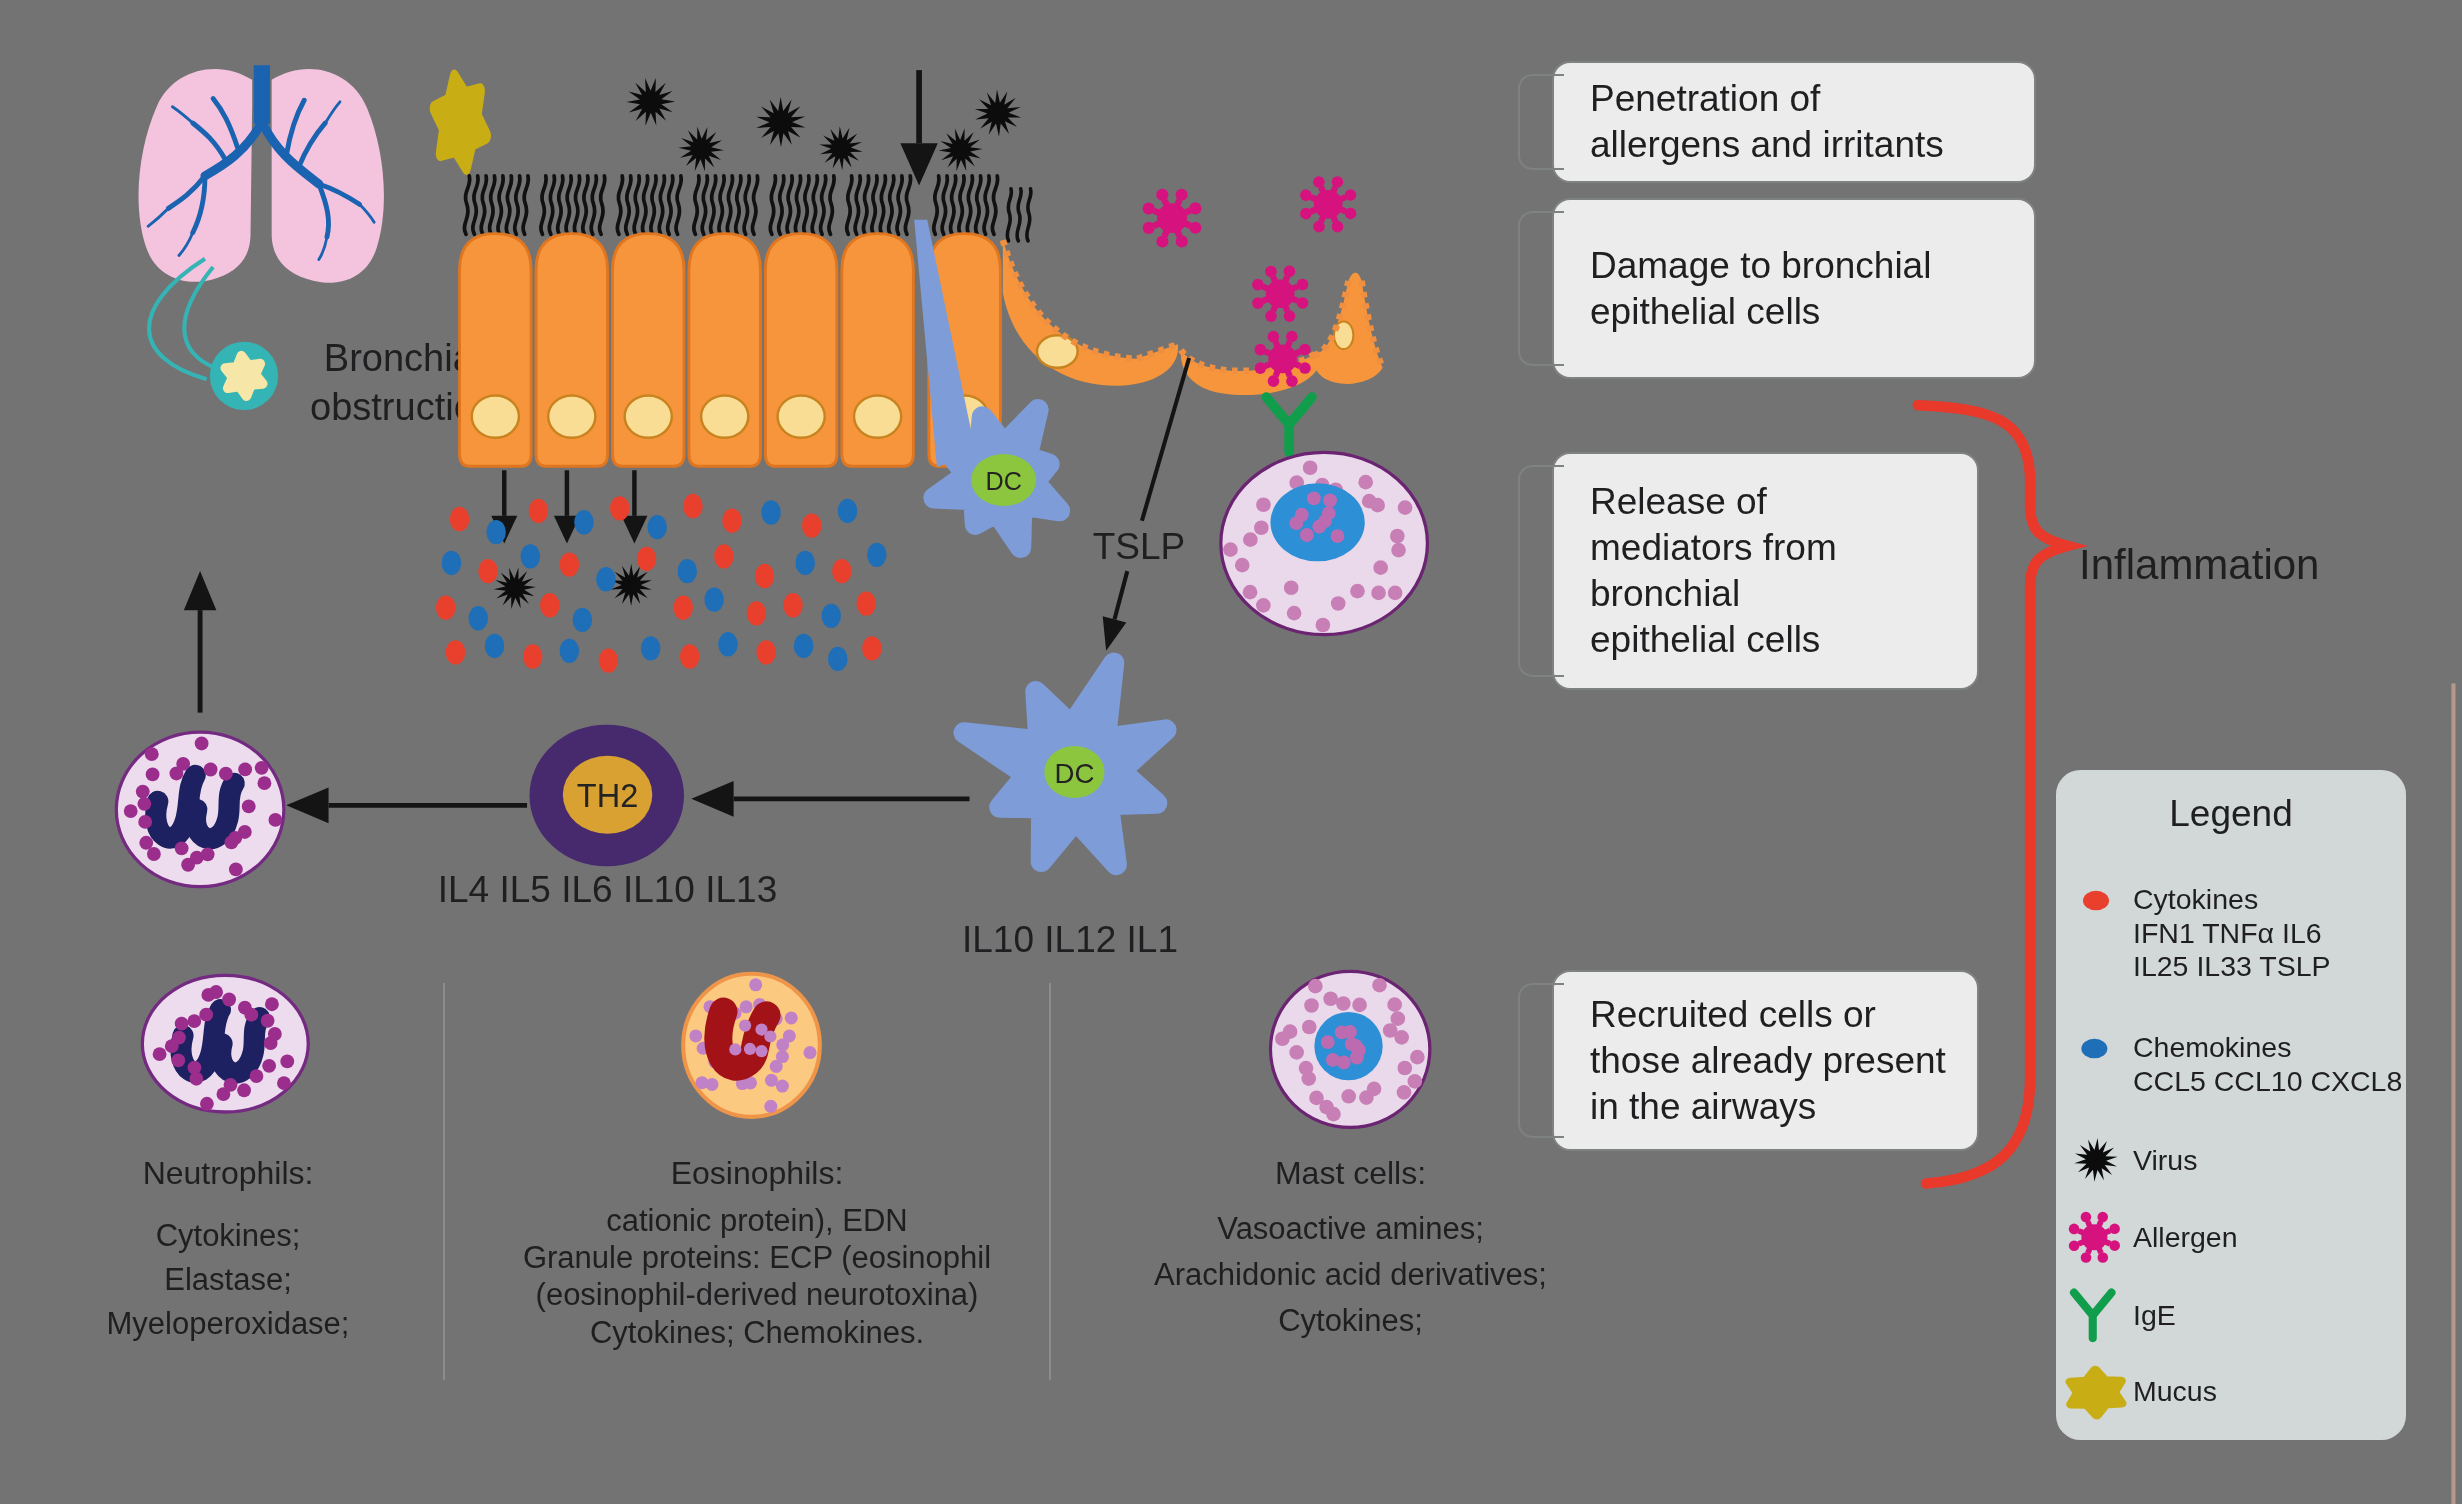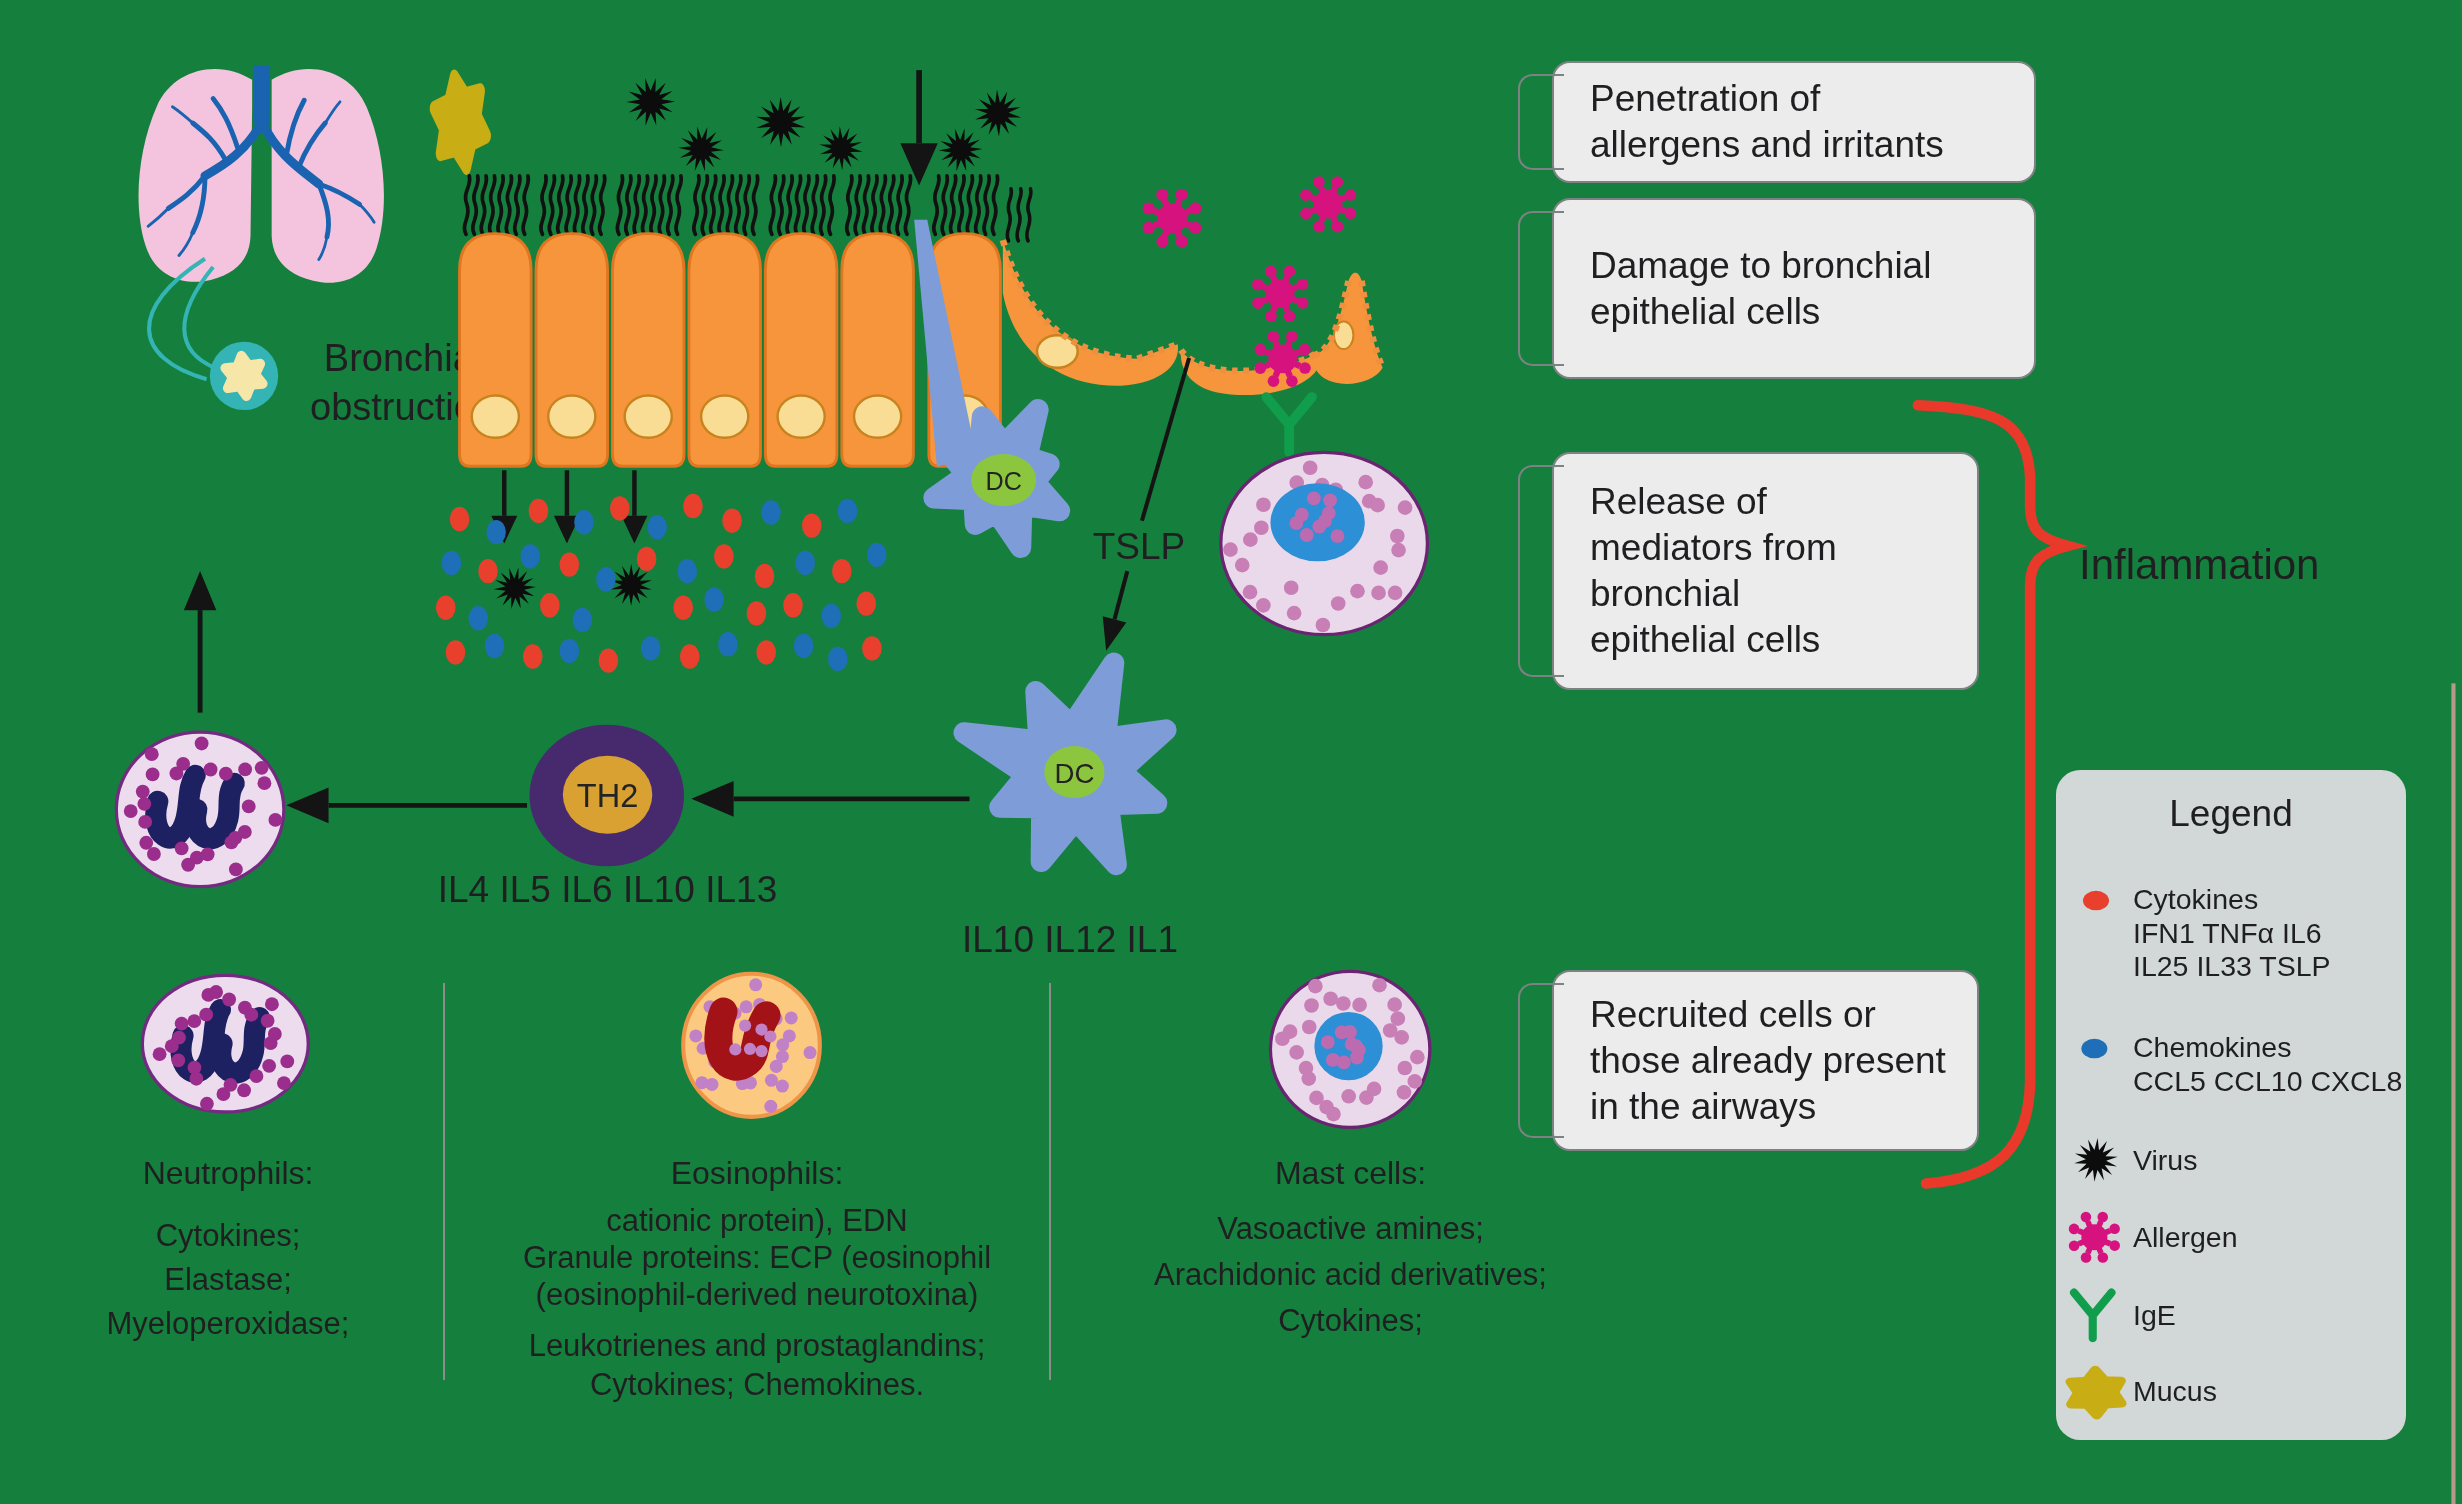--- a/index.html
+++ b/index.html
@@ -1,17 +1,17 @@
 <!DOCTYPE html>
 <html style="font-size:13px"><head>
 <meta charset="utf-8">
 <style>
   html,body{margin:0;padding:0;width:2462px;height:1505px;background:#ececec;
     font-family:"Liberation Sans","DejaVu Sans",sans-serif;color:#1f1f21;overflow:hidden;}
-  #canvas{position:absolute;left:0;top:0;width:2462px;height:1505px;background:#15803d;}
+  #canvas{position:absolute;left:0;top:0;width:2462px;height:1505px;background:#737373;}
   .abs{position:absolute;}
   .pre{white-space:pre-line;}
   .ctr{text-align:center;}
   
   .callout{position:absolute;border:2.8px solid #7e8283;border-radius:18px;
     display:flex;align-items:center;background:#ececec;}
   .callout .txt{padding-left:36px;font-size:37px;line-height:46px;white-space:pre-line;}
   .ear{position:absolute;left:-36px;top:10.6px;bottom:10.6px;width:44px;
     border:2.8px solid #7e8283;border-right:none;border-radius:14.6px 0 0 14.6px;}
   
@@ -79,21 +79,20 @@
   <div class="abs ctr" style="left:45px;top:1214px;width:366px;">
     <div class="pline" style="line-height:44px;">Cytokines;</div>
     <div class="pline" style="line-height:44px;">Elastase;</div>
     <div class="pline" style="line-height:44px;">Myeloperoxidase;</div>
   </div>
   <div class="panel-h" style="left:456px;top:1155px;width:602px;">Eosinophils:</div>
   <div class="abs ctr" style="left:456px;top:1202px;width:602px;">
     <div class="pline" style="line-height:37px;">cationic protein), EDN</div>
     <div class="pline" style="line-height:37px;">Granule proteins: ECP (eosinophil</div>
     <div class="pline" style="line-height:37px;">(eosinophil-derived neurotoxina)</div>
-    <div class="pline" style="line-height:39px;margin-top:13px;">Leukotrienes and prostaglandins;</div>
     <div class="pline" style="line-height:39px;">Cytokines; Chemokines.</div>
   </div>
   <div class="panel-h" style="left:1074px;top:1155px;width:553px;">Mast cells:</div>
   <div class="abs ctr" style="left:1074px;top:1206px;width:553px;">
     <div class="pline" style="line-height:46px;">Vasoactive amines;</div>
     <div class="pline" style="line-height:46px;">Arachidonic acid derivatives;</div>
     <div class="pline" style="line-height:46px;">Cytokines;</div>
   </div>
   <div class="divider" style="left:443px;"></div>
   <div class="divider" style="left:1049px;"></div>

